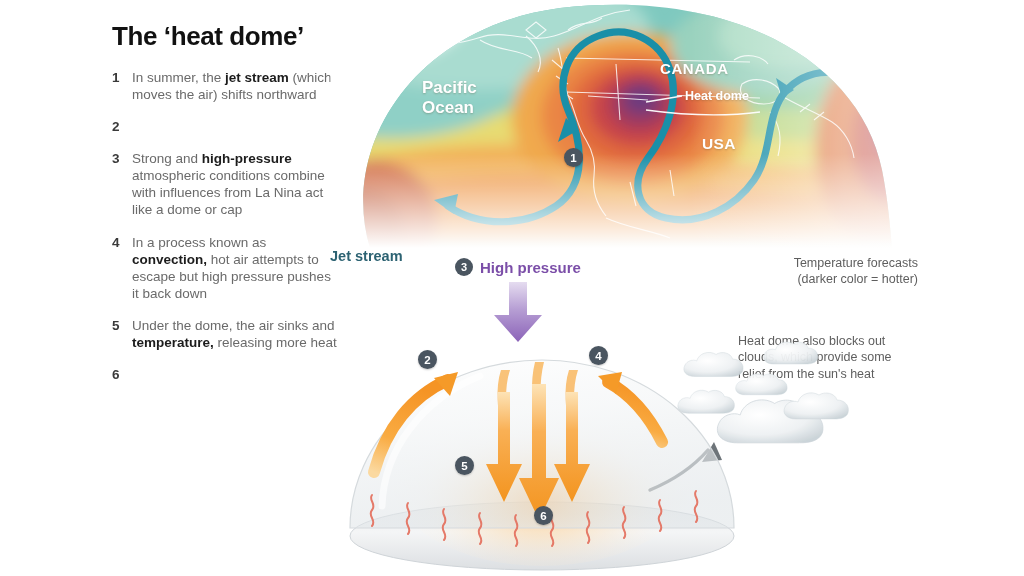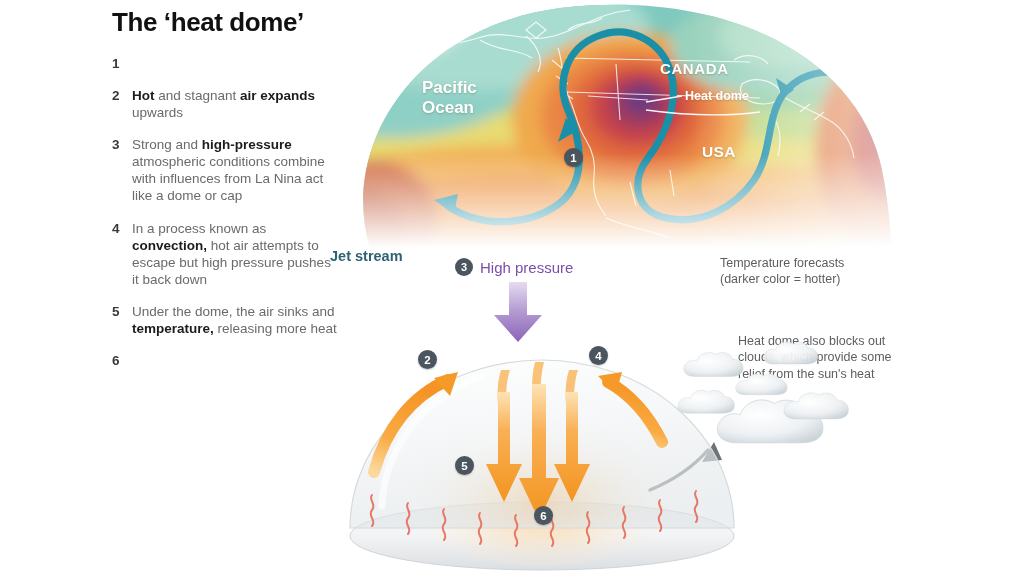--- a/index.html
+++ b/index.html
@@ -10,20 +10,21 @@
     font-family: "Liberation Sans", sans-serif;
     overflow: hidden;
   }
   #root { position: relative; width: 1024px; height: 576px; background: #fff; }
 
   
   #left-col { position: absolute; left: 112px; top: 8px; width: 248px; }
   #page-title {
     font-size: 26px; font-weight: bold; color: #111; letter-spacing: -0.4px;
     line-height: 1.1;
+    margin-top: 14px;
   }
   #intro {
     margin-top: 10px; font-size: 14.5px; line-height: 1.28;
     color: #4d4d4d; width: 225px;
   }
   #steps { margin-top: 18px; }
   .step { display: flex; margin-bottom: 15px; }
   .step-num {
     width: 16px; flex: 0 0 16px; font-size: 13.5px; font-weight: bold;
     color: #3a3a3a; line-height: 1.27; text-align: left;
@@ -37,21 +38,21 @@
   
   #map-wrap { position: absolute; left: 330px; top: 0px; width: 580px; height: 248px; }
   #map-svg { display: block; width: 580px; height: 248px; }
   .map-label {
     position: absolute; color: #ffffff; font-weight: bold;
     text-shadow: 0 1px 2px rgba(90,70,40,.30);
     white-space: nowrap; pointer-events: none;
   }
   #label-pacific { left: 92px; top: 78px; font-size: 17px; line-height: 1.18; font-weight: 600; }
   #label-canada  { left: 330px; top: 60px; font-size: 15px; letter-spacing: .6px; }
-  #label-usa     { left: 372px; top: 143px; font-size: 15.5px; letter-spacing: .4px; }
+  #label-usa     { left: 372px; top: 135px; font-size: 15.5px; letter-spacing: .4px; }
   #label-heatdome{ left: 355px; top: 89px; font-size: 12.5px; }
   #label-jet {
     left: 128px; top: 193px; font-size: 14.5px; font-weight: bold;
     color: #2c6272; text-shadow: 0 1px 1px rgba(255,255,255,.35);
   }
 
   
   .badge {
     position: absolute; width: 19px; height: 19px; border-radius: 50%;
     background: #4a5560; color: #fff; font-size: 11.5px; font-weight: bold;
@@ -60,52 +61,52 @@
   }
 
   
   #hp-block { position: absolute; left: 455px; top: 258px; width: 170px; }
   #hp-row { display: flex; align-items: center; gap: 7px; }
   #hp-badge {
     position: static; width: 18px; height: 18px; border-radius: 50%;
     background: #4a5560; color: #fff; font-size: 11px; font-weight: bold;
     display: flex; align-items: center; justify-content: center; flex: 0 0 18px;
   }
-  #hp-label { font-size: 15px; font-weight: normal; color: #7b4ea8; white-space: nowrap; }
+  #hp-label { font-size: 15px; font-weight: bold; color: #7b4ea8; white-space: nowrap; }
   #hp-arrow { position: absolute; left: 33px; top: 24px; }
 
   
   .caption {
     position: absolute; font-size: 12.5px; line-height: 1.3; color: #5e5e5e;
   }
-  #cap-forecast { left: 720px; top: 255px; width: 180px; }
+  #cap-forecast { left: 738px; top: 255px; width: 180px; text-align: right; }
   #cap-clouds   { left: 738px; top: 333px; width: 180px; }
   #cap-hotter {
     position: absolute; left: 740px; top: 483px; width: 180px;
     font-size: 14.5px; line-height: 1.26; font-weight: bold; color: #1f1f1f;
   }
 
   
   #dome-wrap { position: absolute; left: 330px; top: 330px; width: 560px; height: 246px; }
   #dome-svg { display: block; width: 560px; height: 246px; }
 </style>
 </head>
 <body>
 
 <div id="root">
 
   <div id="left-col">
     <div id="page-title">The ‘heat dome’</div>
     <div id="steps">
         <div class="step">
           <div class="step-num">1</div>
+          <div class="step-txt">In summer, the <b>jet stream</b> (which moves the air) shifts northward</div>
         </div>
         <div class="step">
           <div class="step-num">2</div>
-          <div class="step-txt"><b>Hot</b> and stagnant <b>air expands</b> upwards</div>
         </div>
         <div class="step">
           <div class="step-num">3</div>
           <div class="step-txt">Strong and <b>high-pressure</b> atmospheric conditions combine with influences from La Nina act like a dome or cap</div>
         </div>
         <div class="step">
           <div class="step-num">4</div>
           <div class="step-txt">In a process known as <b>convection,</b> hot air attempts to escape but high pressure pushes it back down</div>
         </div>
         <div class="step">

